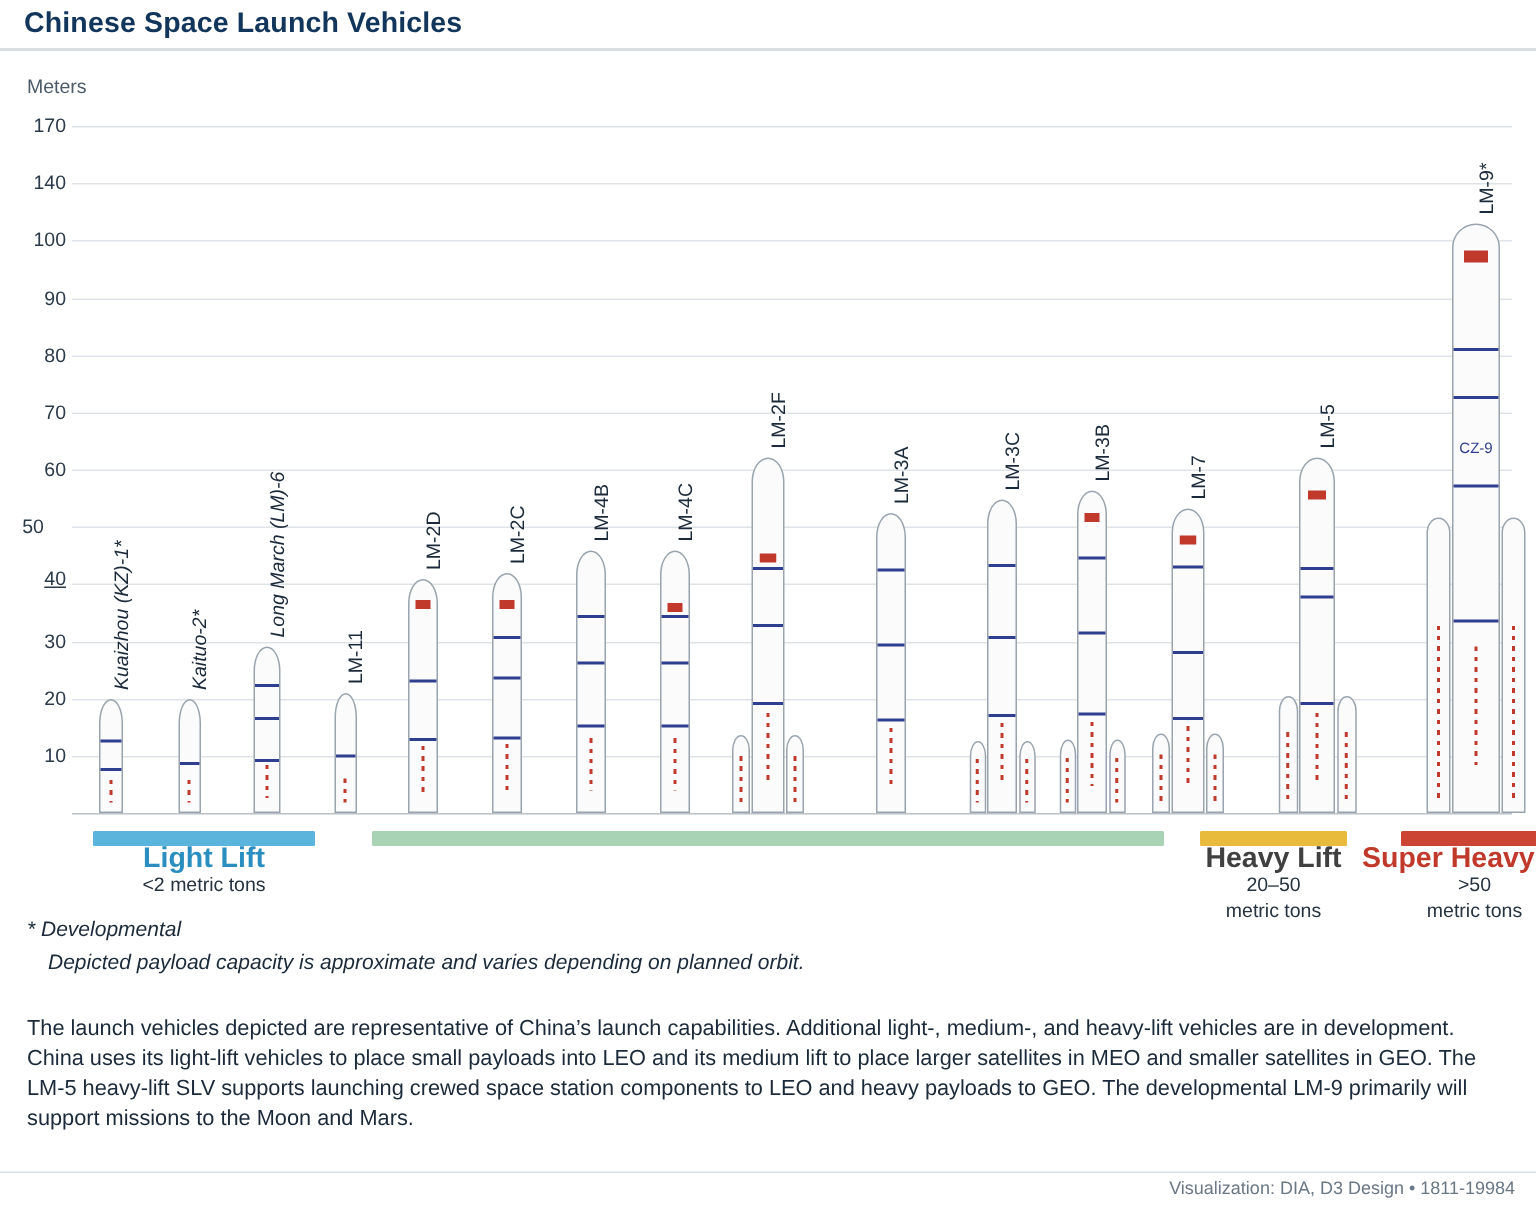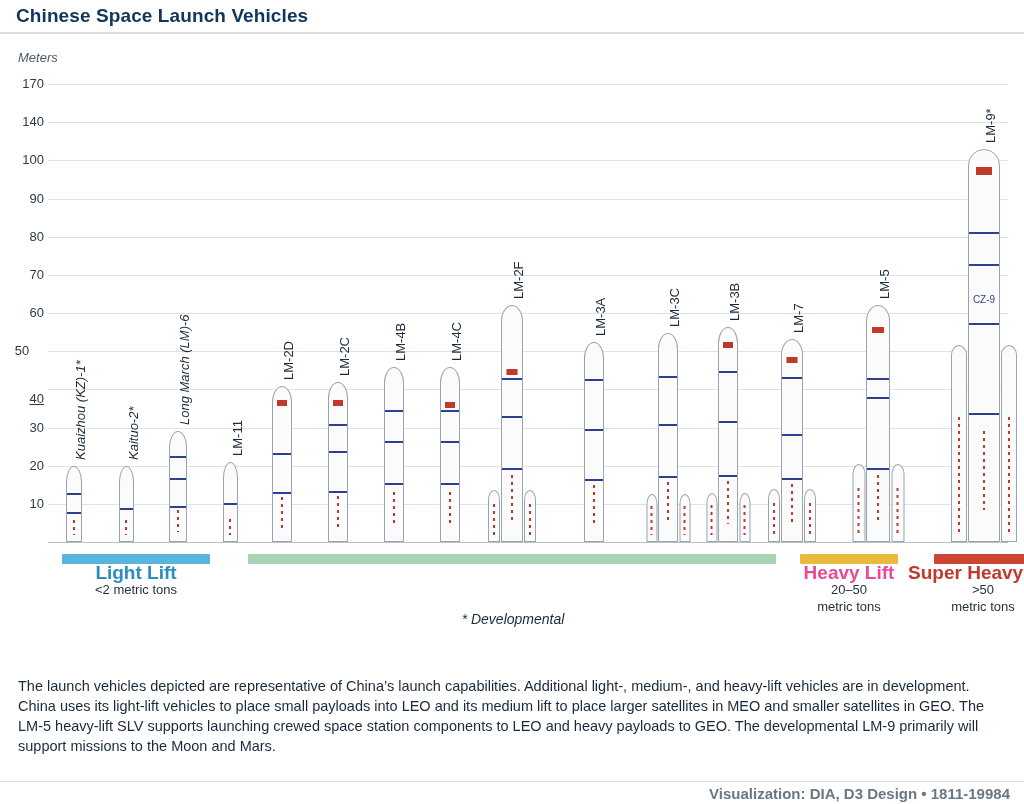--- a/index.html
+++ b/index.html
@@ -41,21 +41,20 @@
   .chart {
     position: absolute;
     left: 0; top: 34px;
     width: 1024px;
     height: 566px;
   }
   .axis-unit {
     position: absolute;
     left: 18px; top: 16px;
     font-size: 13px;
-    font-style: italic;
     color: #4b5a68;
   }
   .plot {
     position: absolute;
     left: 48px;
     top: 38px;
     width: 960px;
     height: 488px;
   }
   .gridline {
@@ -154,21 +153,20 @@
   
   .notes {
     position: absolute;
     left: 18px;
     top: 608px;
     width: 990px;
     font-size: 14px;
     font-style: italic;
     color: #1b2a3a;
     line-height: 22px;
-    text-align: center;
   }
   .notes .sub {
     padding-left: 14px;
   }
   .bodytext {
     position: absolute;
     left: 18px;
     top: 676px;
     width: 980px;
     font-size: 14.5px;
@@ -180,23 +178,22 @@
     left: 0;
     bottom: 0;
     width: 1024px;
     border-top: 1px solid #d9dee3;
     height: 22px;
   }
   .credit {
     position: absolute;
     right: 14px;
     top: 3px;
-    font-size: 15px;
+    font-size: 12px;
     color: #6a7785;
-    font-weight: bold;
   }
 </style>
 </head>
 <body>
 
 <div class="page">
 
   <div class="title-bar">
     <div class="title">Chinese Space Launch Vehicles</div>
   </div>
@@ -205,21 +202,21 @@
     <div class="axis-unit">Meters</div>
     <div class="plot" id="plot">
         <div class="gridline base" style="top: 470px;"></div>
         <div class="gridline" style="top: 431.833px;"></div>
         <div class="ytick" style="top: 431.833px;">10</div>
         <div class="gridline" style="top: 393.667px;"></div>
         <div class="ytick" style="top: 393.667px;">20</div>
         <div class="gridline" style="top: 355.5px;"></div>
         <div class="ytick" style="top: 355.5px;">30</div>
         <div class="gridline" style="top: 317.333px;"></div>
-        <div class="ytick" style="top: 327px; text-decoration: underline;">40</div>
+        <div class="ytick" style="top: 314px; text-decoration: underline;">40</div>
         <div class="gridline" style="top: 279.167px;"></div>
         <div class="ytick" style="top: 279.167px; text-align: center;">50</div>
         <div class="gridline" style="top: 241px;"></div>
         <div class="ytick" style="top: 241px;">60</div>
         <div class="gridline" style="top: 202.833px;"></div>
         <div class="ytick" style="top: 202.833px;">70</div>
         <div class="gridline" style="top: 164.667px;"></div>
         <div class="ytick" style="top: 164.667px;">80</div>
         <div class="gridline" style="top: 126.5px;"></div>
         <div class="ytick" style="top: 126.5px;">90</div>
@@ -405,35 +402,36 @@
           <div class="rlabel" style="left: 47px; bottom: 399.117px;">LM-9*</div>
         </div>
         <div class="catbar" style="left: 14px; width: 148px; bottom: -4px; background: rgb(91, 180, 220);"></div>
         <div class="catblock" style="left: -2px; width: 180px; top: 492px;">
           <div class="cname" style="color: rgb(42, 143, 192);">Light Lift</div>
           <div>&lt;2 metric tons</div>
         </div>
         <div class="catbar" style="left: 200px; width: 528px; bottom: -4px; background: rgb(168, 211, 180);"></div>
         <div class="catbar" style="left: 752px; width: 98px; bottom: -4px; background: rgb(232, 187, 60);"></div>
         <div class="catblock" style="left: 711px; width: 180px; top: 492px;">
-          <div class="cname" style="color: #ec4899;">Heavy Lift</div>
+          <div class="cname" style="color: #404040;">Heavy Lift</div>
           <div>20–50</div>
           <div>metric tons</div>
         </div>
         <div class="catbar" style="left: 886px; width: 98px; bottom: -4px; background: rgb(204, 68, 51);"></div>
         <div class="catblock" style="left: 845px; width: 180px; top: 492px;">
           <div class="cname" style="color: rgb(192, 57, 43);">Super Heavy Lift</div>
           <div>&gt;50</div>
           <div>metric tons</div>
         </div>
       </div>
   </div>
 
   <div class="notes">
     <div>* Developmental</div>
+    <div class="sub">Depicted payload capacity is approximate and varies depending on planned orbit.</div>
   </div>
 
   <div class="bodytext">The launch vehicles depicted are representative of China’s launch capabilities. Additional light-, medium-, and heavy-lift vehicles are in development. China uses its light-lift vehicles to place small payloads into LEO and its medium lift to place larger satellites in MEO and smaller satellites in GEO. The LM-5 heavy-lift SLV supports launching crewed space station components to LEO and heavy payloads to GEO. The developmental LM-9 primarily will support missions to the Moon and Mars.</div>
 
   <div class="footer">
     <div class="credit">Visualization: DIA, D3 Design  •  1811-19984</div>
   </div>
 </div>
 
 </body></html>

